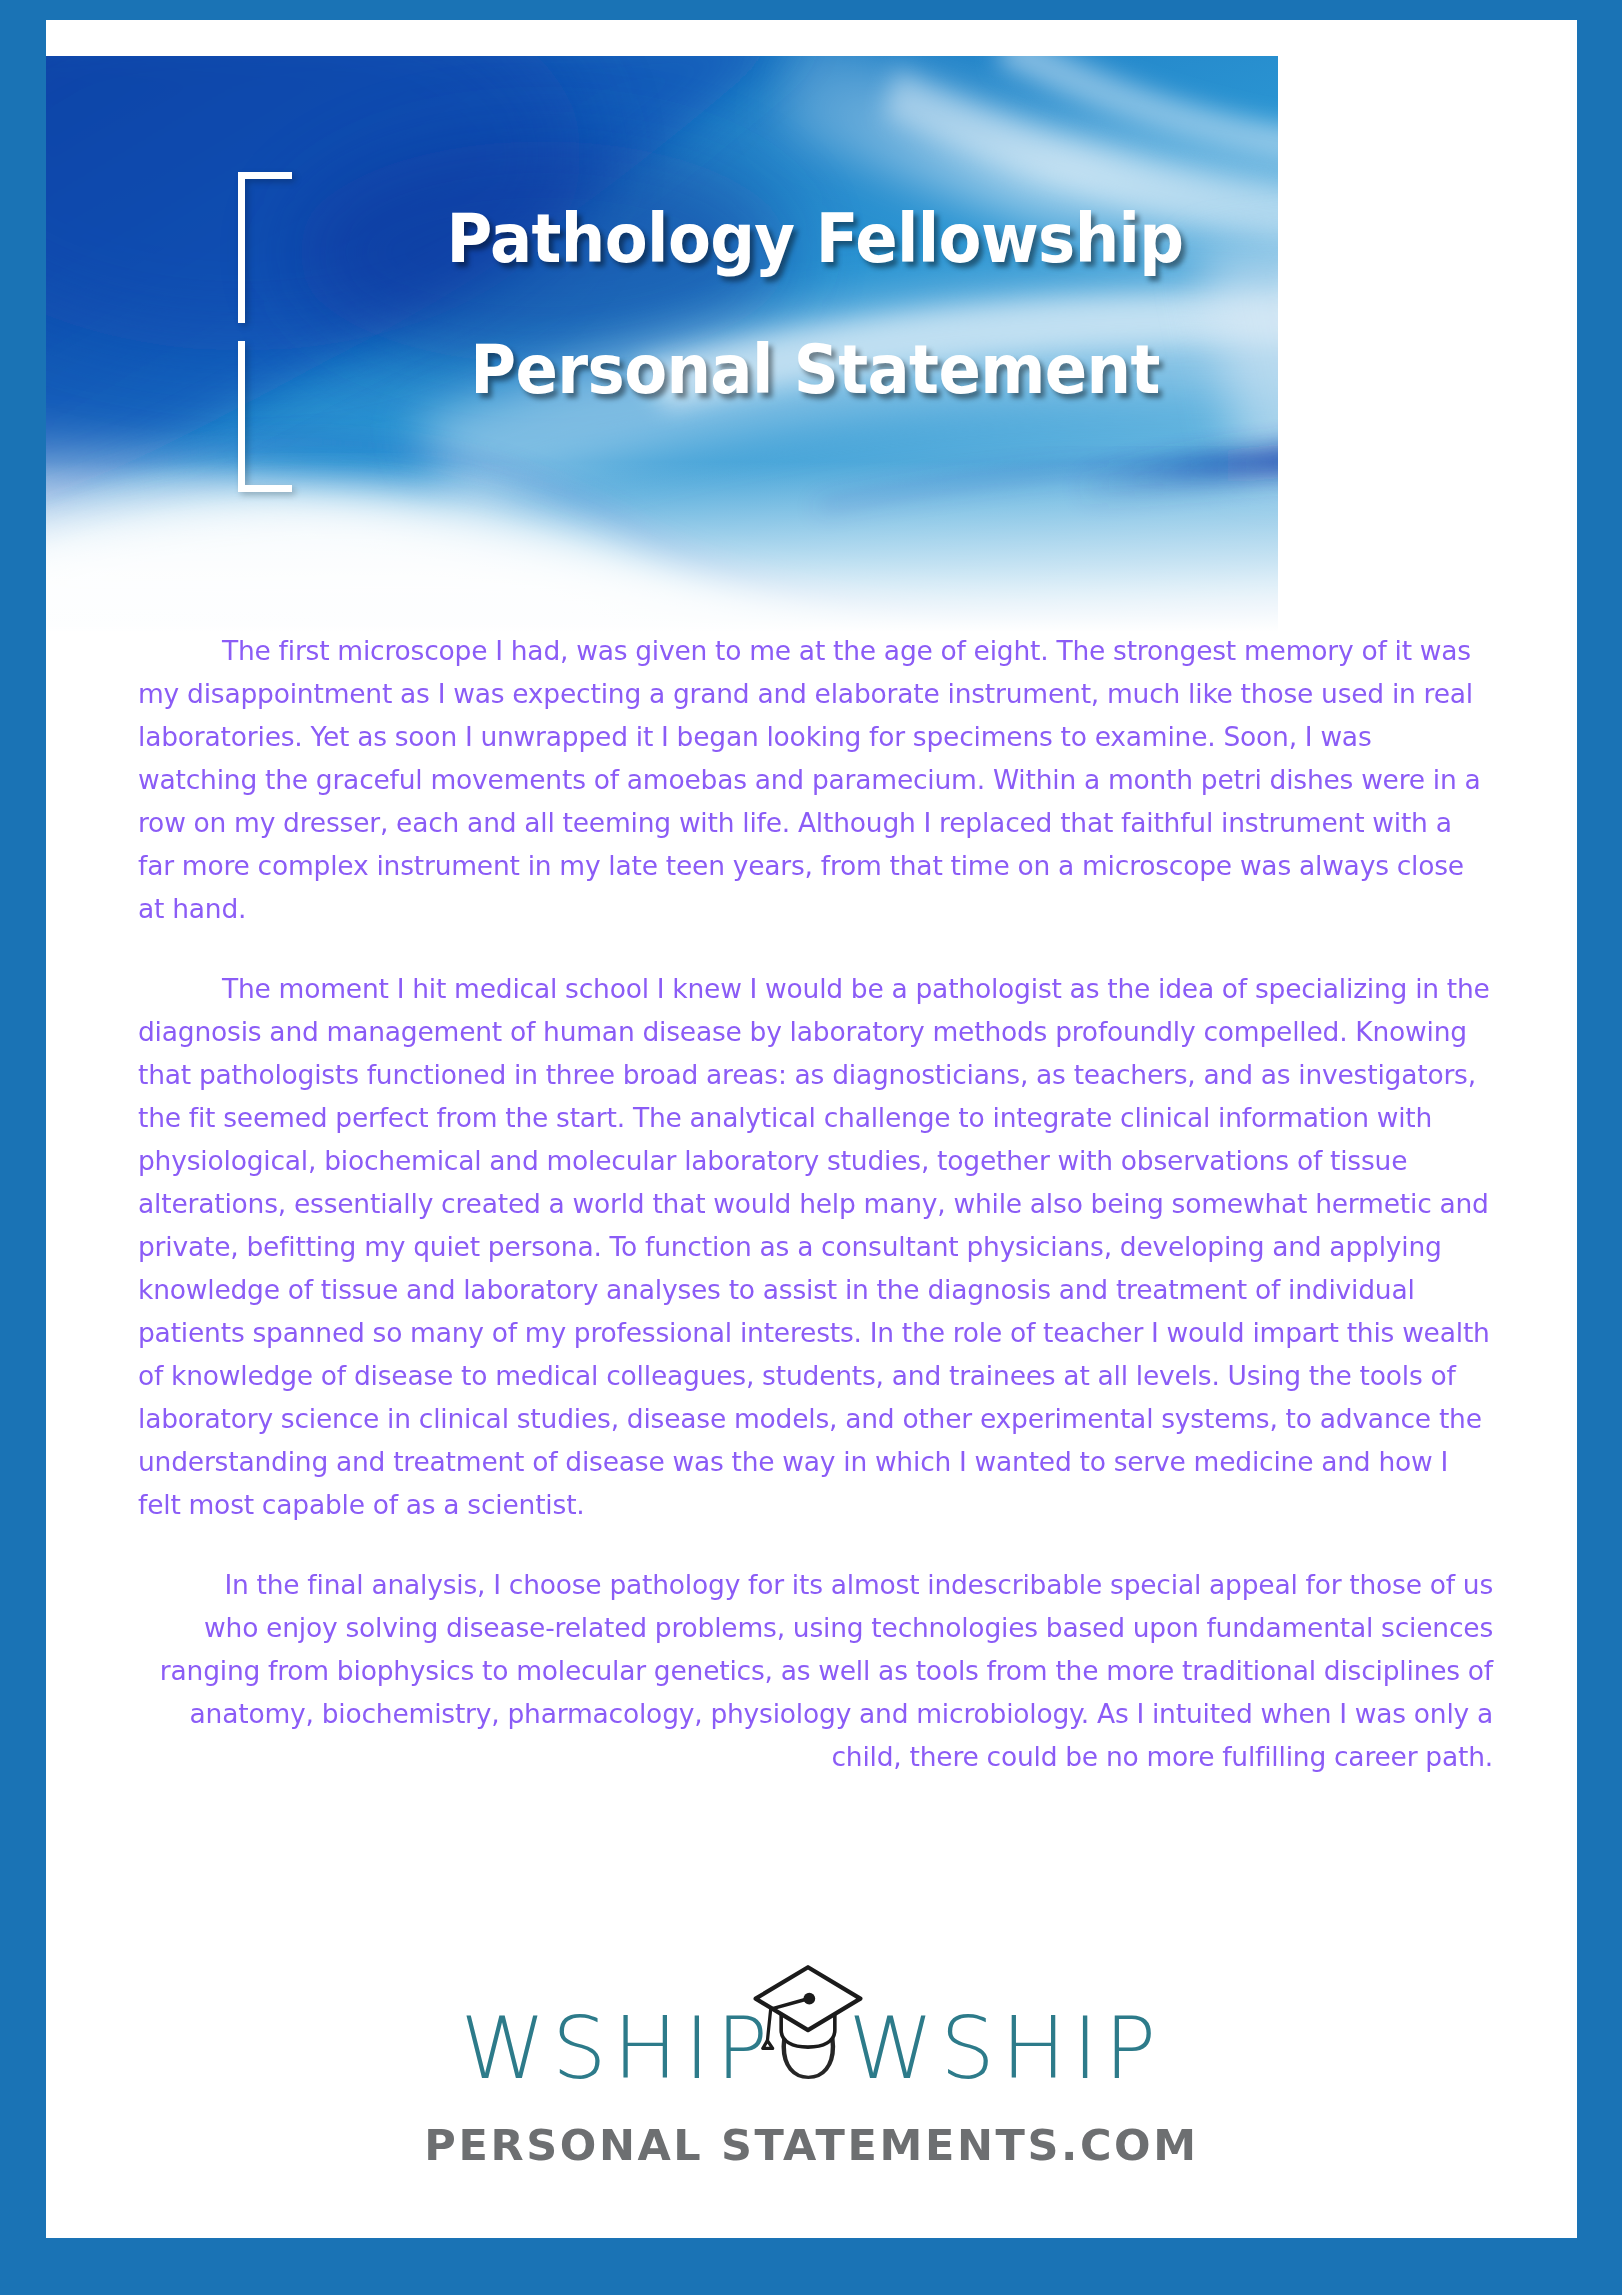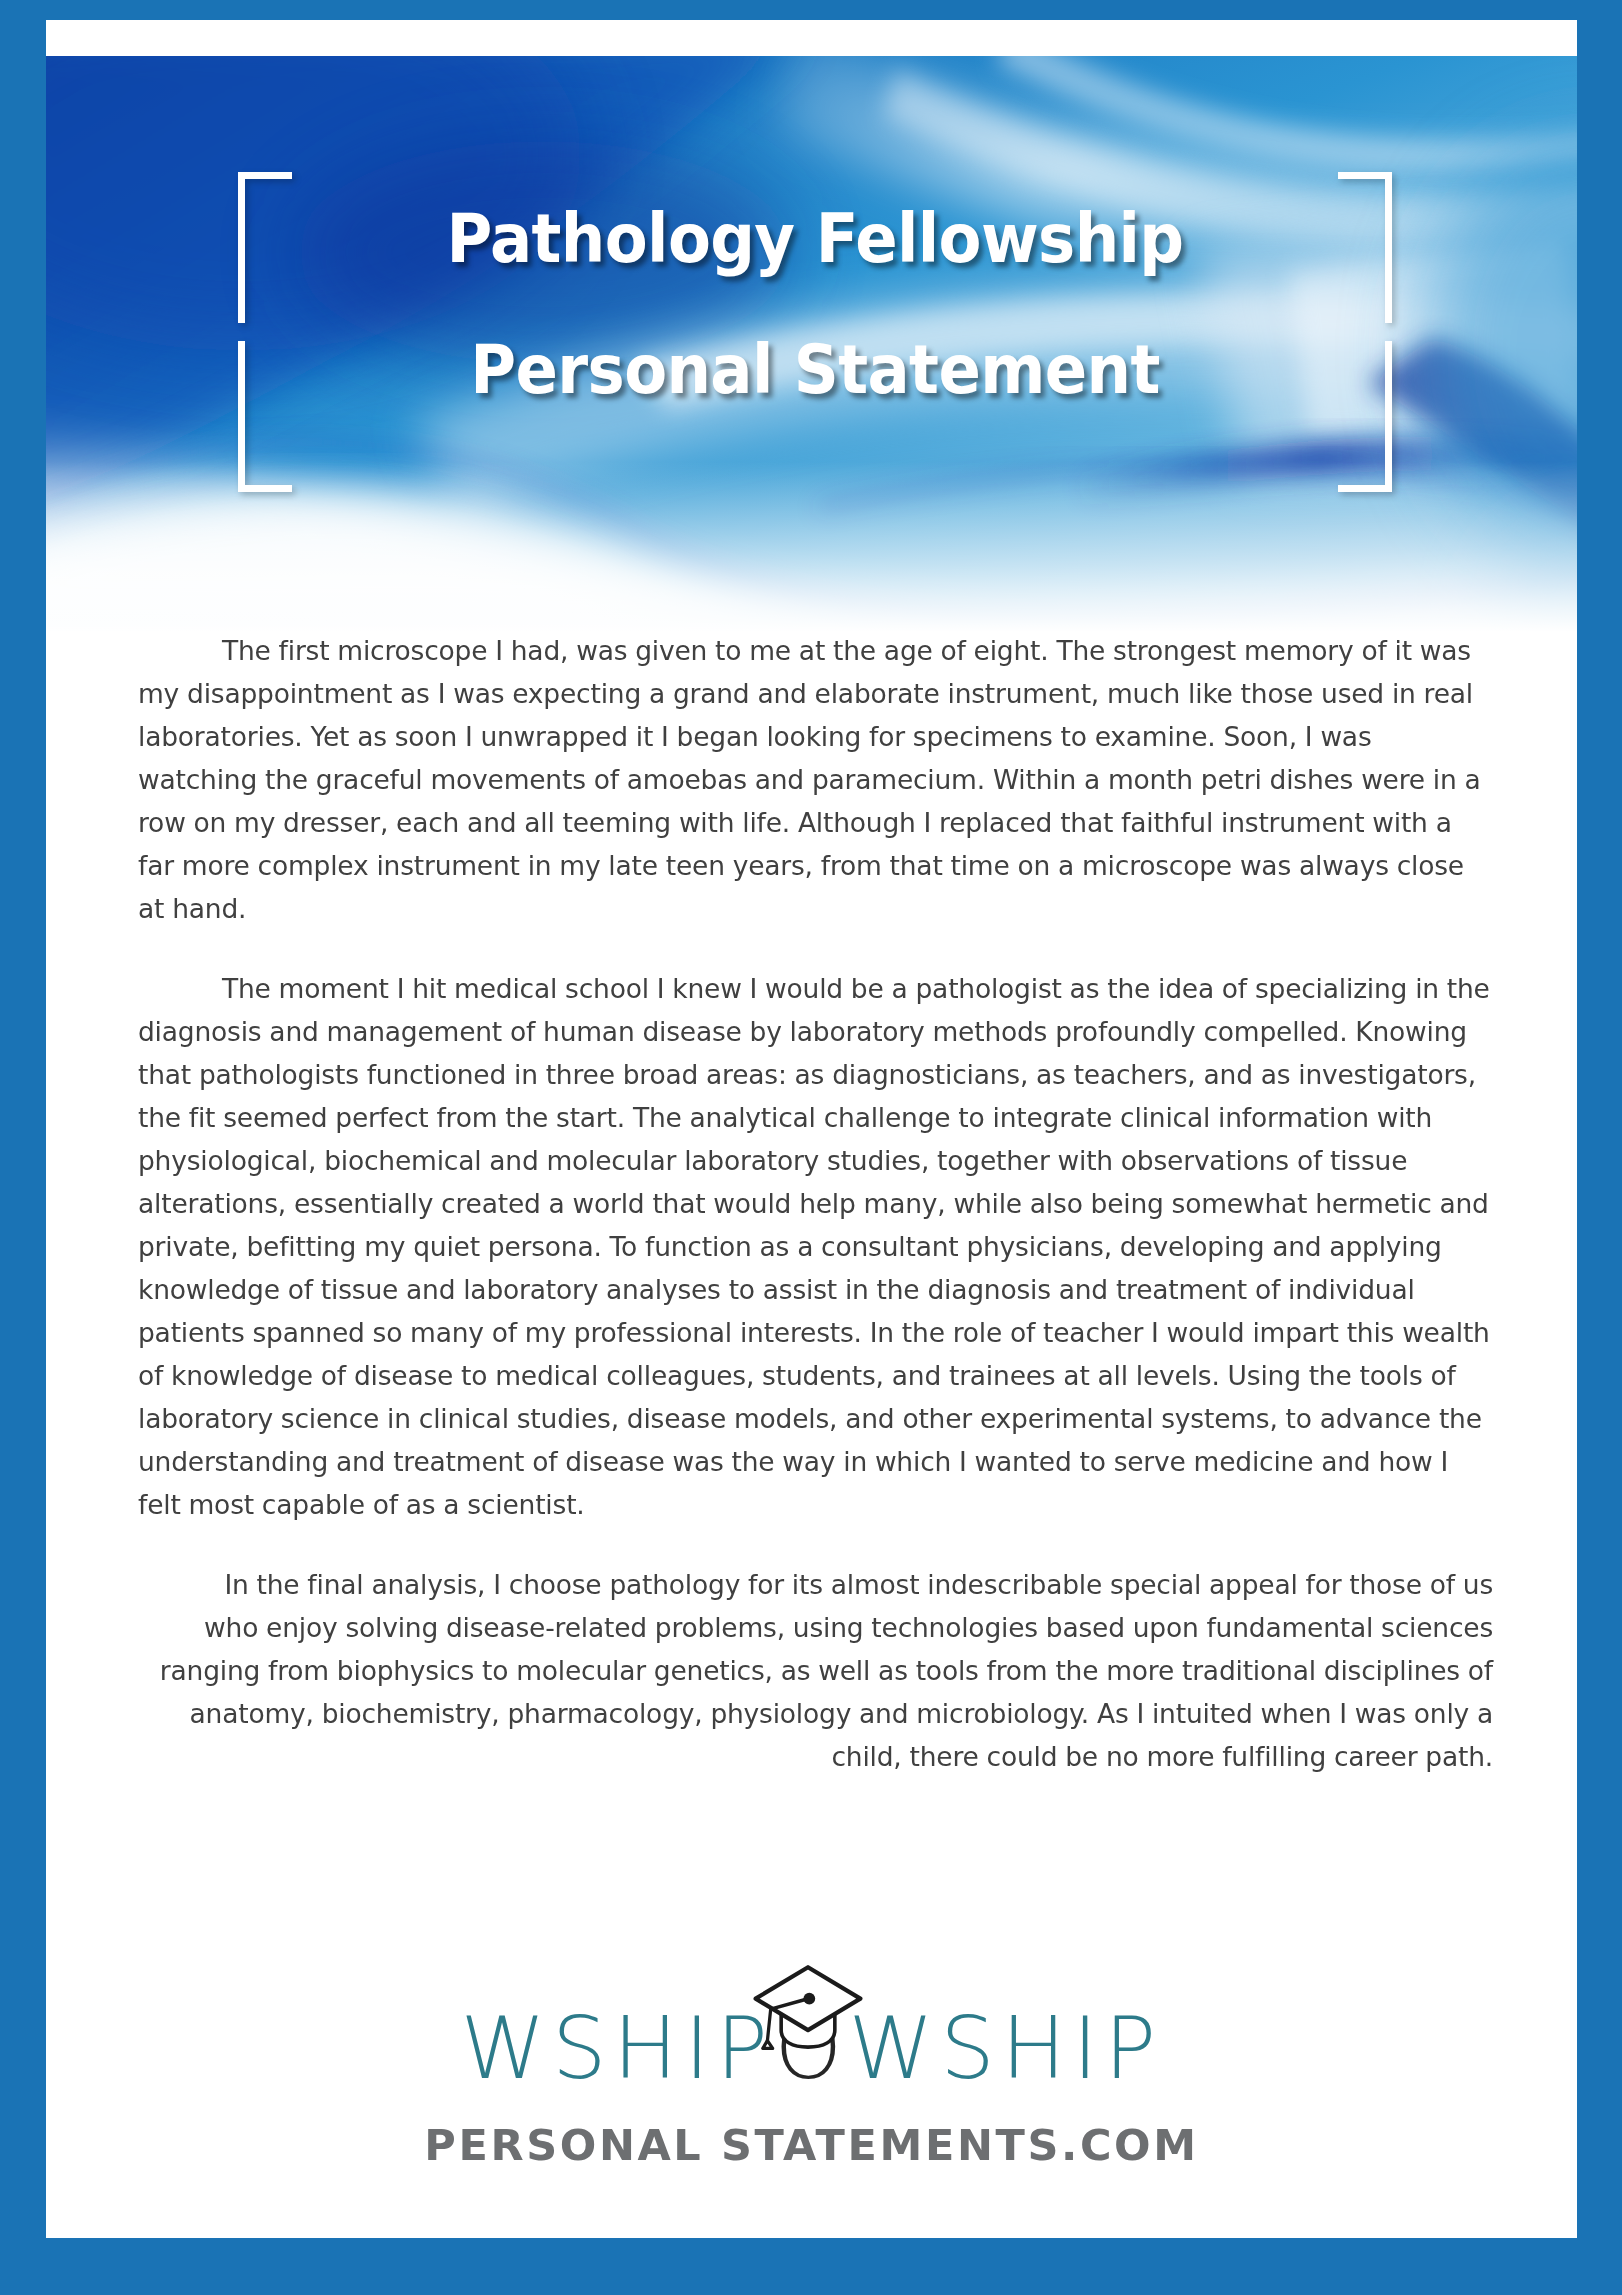--- a/index.html
+++ b/index.html
@@ -23,21 +23,21 @@
     height: 2218px;
     background: #ffffff;
     overflow: hidden;
   }
 
   
   .banner {
     position: absolute;
     left: 0px;
     top: 36px;
-    width: 1531px;
+    width: 1232px;
     height: 576px;
     overflow: hidden;
     background: #1267b8;
   }
   .banner svg {
     position: absolute;
     left: 0; top: 0;
     width: 1531px;
     height: 576px;
     display: block;
@@ -93,21 +93,21 @@
   .title-line.l2 { margin-top: 33px; }
 
   
   .body-copy {
     position: absolute;
     left: 92px;
     top: 609px;
     width: 1355px;
   }
   .para {
-    color: #404040;
+    color: #8b5cf6;
     font-family: "DejaVu Sans", sans-serif;
     font-size: 26.5px;
     line-height: 43px;
     text-align: left;
     text-indent: 84px;
     margin: 0 0 37px 0;
     letter-spacing: -0.2px;
     word-spacing: -0.3px;
   }
   .para:last-child { margin-bottom: 12px; text-align: right; }

